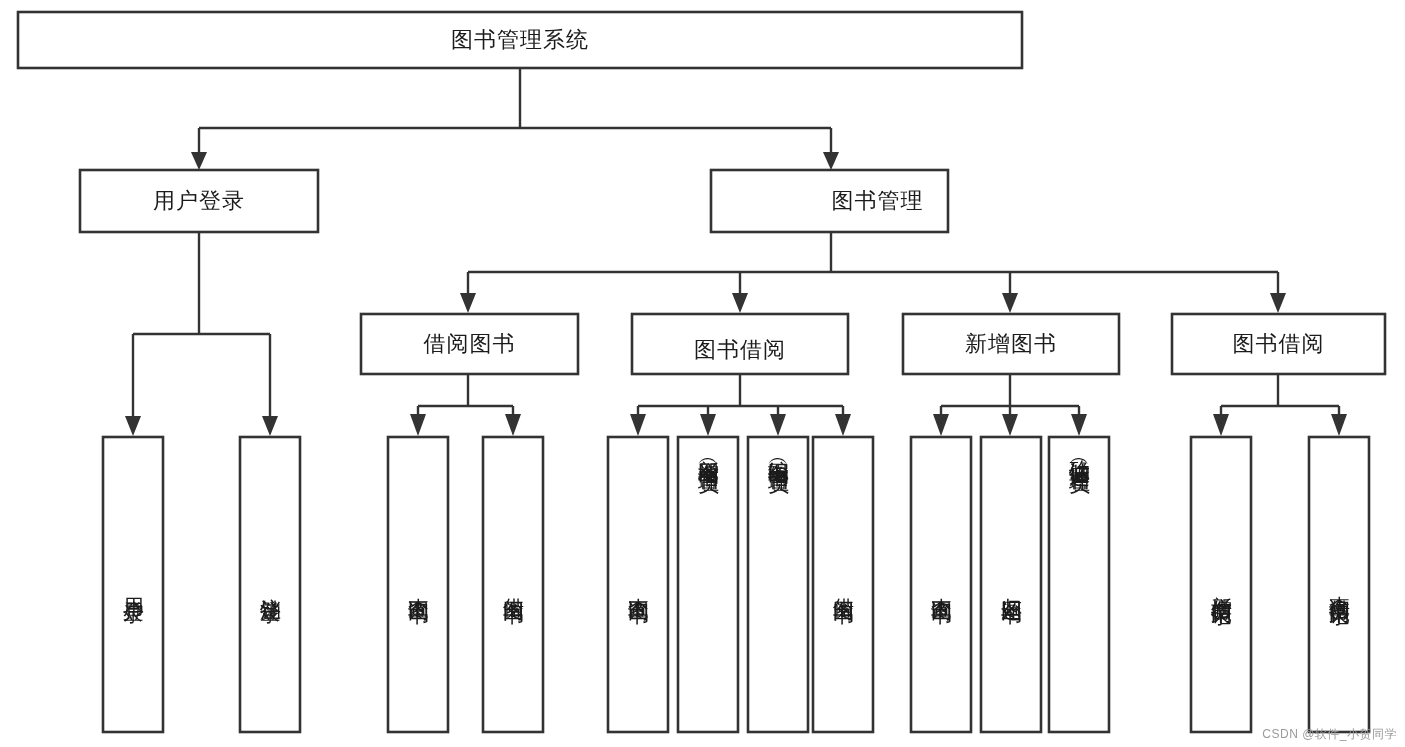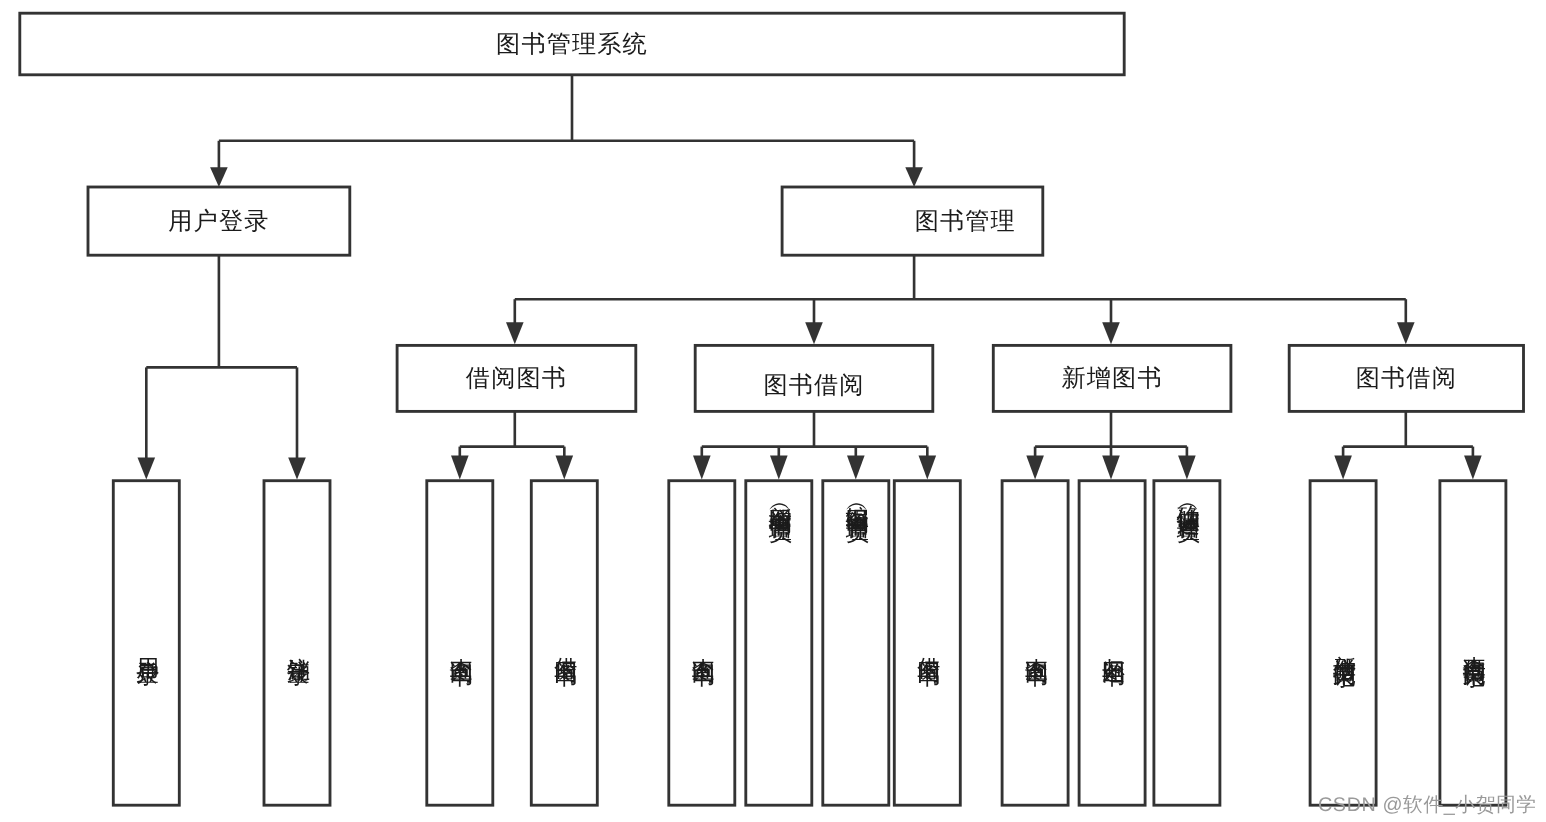--- a/index.html
+++ b/index.html
@@ -39,21 +39,21 @@
   }
   .arrow-head {
     fill: #333333;
     stroke: none;
   }
   .watermark {
     position: absolute;
     right: 8px;
     bottom: 4px;
     font-family: "Liberation Sans", "DejaVu Sans", sans-serif;
-    font-size: 18px;
+    font-size: 12px;
     color: #9a9a9a;
     letter-spacing: 0.5px;
     white-space: nowrap;
     pointer-events: none;
   }
   .vlabel-wrap {
     position: absolute;
     display: flex;
     align-items: center;
     justify-content: center;

